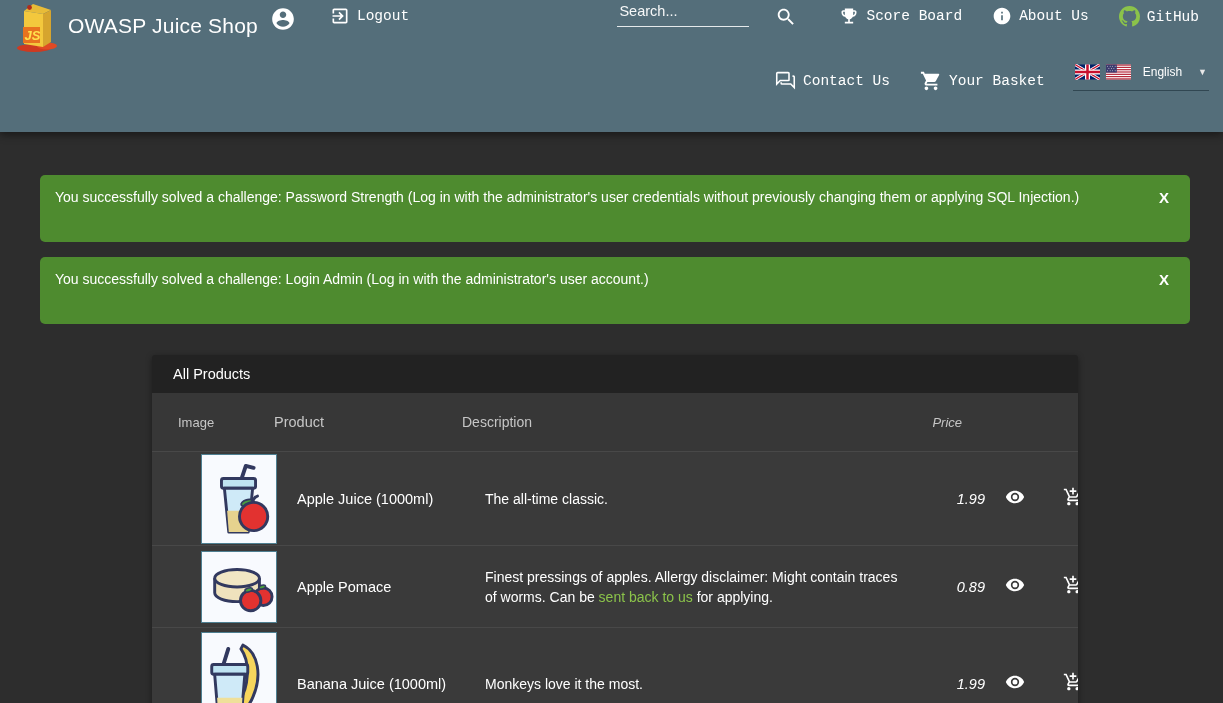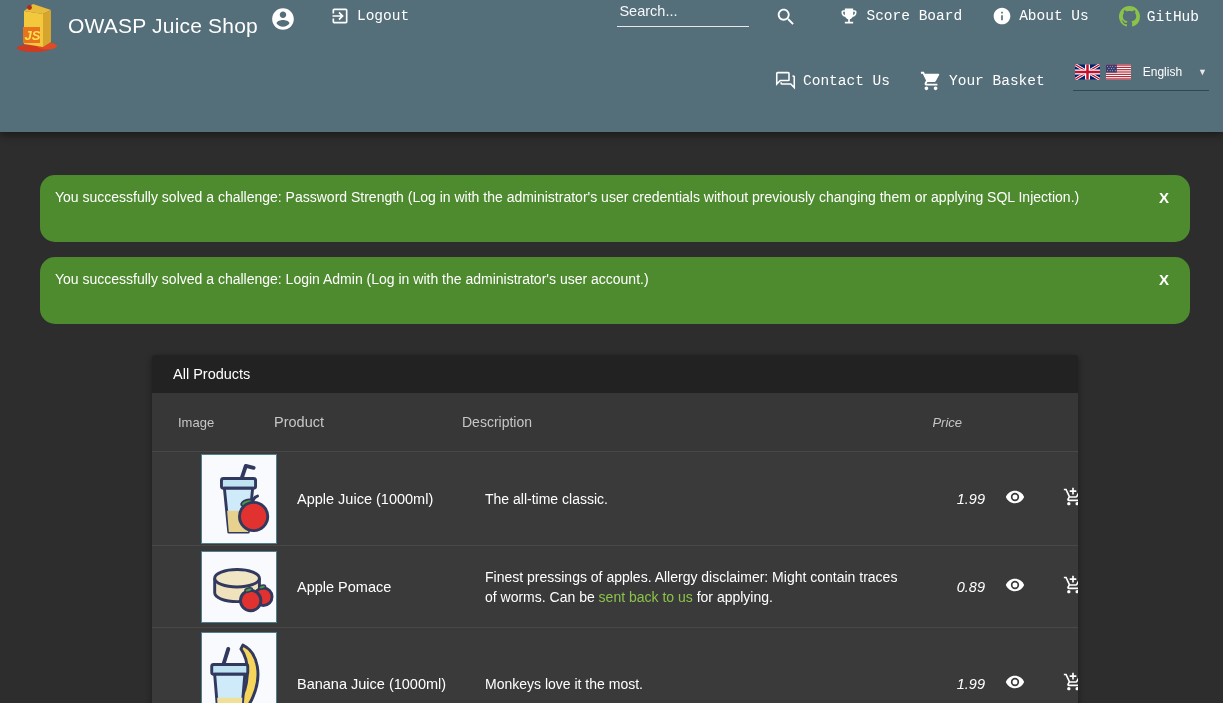--- a/index.html
+++ b/index.html
@@ -59,21 +59,21 @@
     cursor:pointer;min-width:128px;
   }
   .lang-select .flag{border-radius:1px;display:block;}
   .lang-label{font-size:12px;margin-left:6px;}
   .caret{font-size:9px;color:#e8e8e8;margin-left:auto;padding-left:10px;}
   
   .alerts{padding-top:43px;}
   .alert{
     position:relative;
     margin:0 33px 15px 40px;
-    height:67px;border-radius:15px;
+    height:67px;border-radius:5px;
     background:var(--alert-green);
     color:#fff;font-size:14px;
     padding:14px 60px 0 15px;
   }
   .alert-close{
     position:absolute;top:12px;right:17px;
     background:none;border:none;color:#fff;cursor:pointer;
     font-family:inherit;font-size:15px;font-weight:bold;padding:2px 4px;
   }
   

